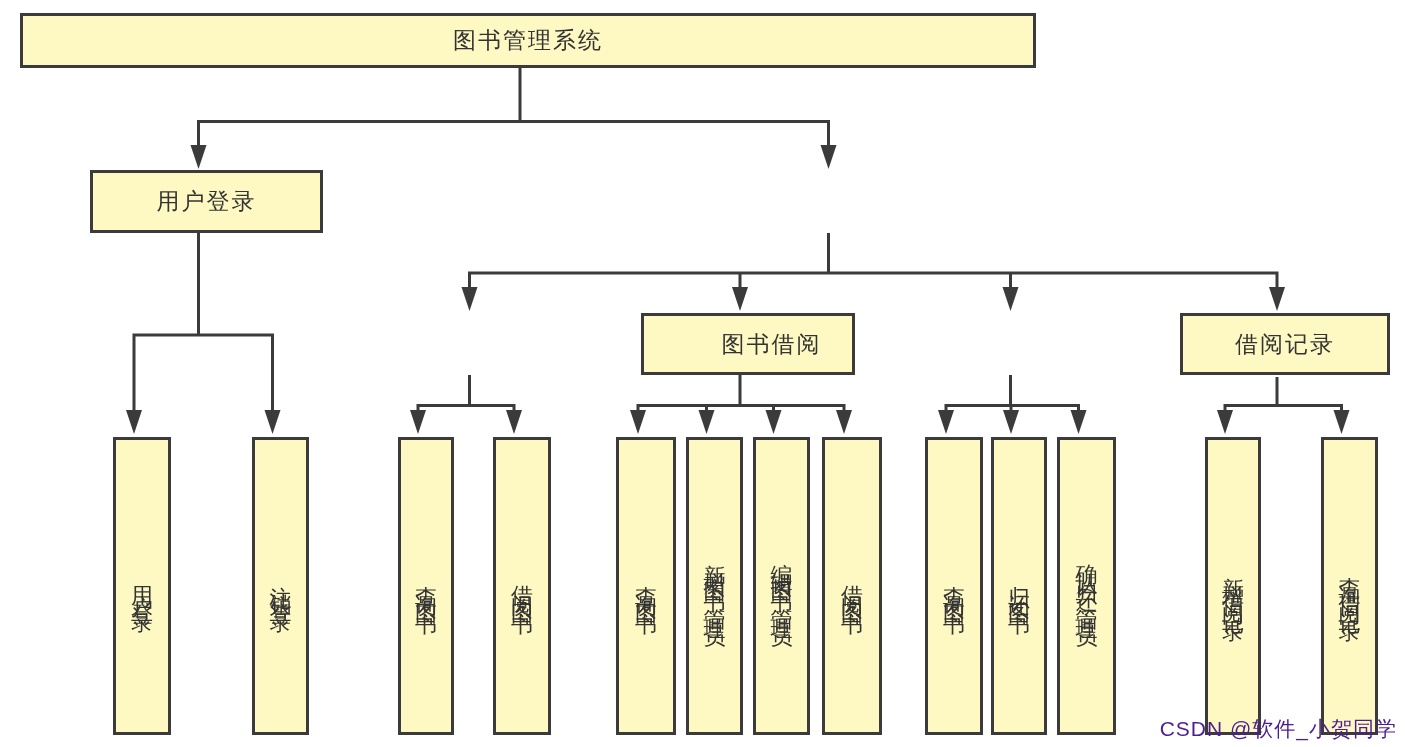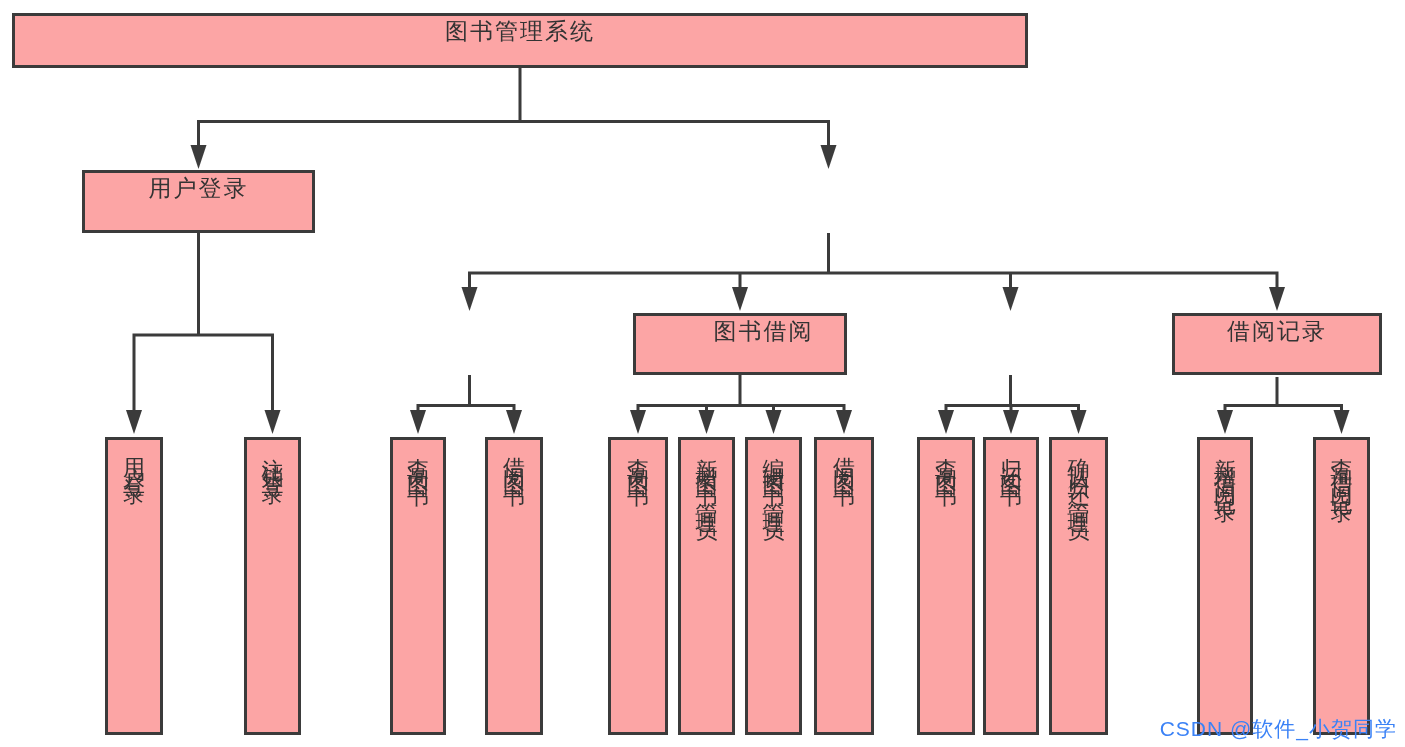--- a/index.html
+++ b/index.html
@@ -13,43 +13,45 @@
   }
   #connectors {
     position: absolute;
     left: 0; top: 0;
     width: 1405px; height: 747px;
   }
   .node {
     position: absolute;
     box-sizing: border-box;
     border: 3px solid #3b3b3b;
-    background: #fca5a5;
+    background: #fef9c3;
     display: flex;
+    align-items: center;
     justify-content: center;
     color: #333333;
+    margin-left: 8px;
   }
   .hbox .label {
     font-size: 23px;
     letter-spacing: 2px;
     white-space: nowrap;
   }
   .vbox .label {
     writing-mode: vertical-rl;
     text-orientation: mixed;
     font-size: 22px;
     line-height: 1;
     letter-spacing: 9px;
   }
   #watermark {
     position: absolute;
     right: 8px;
     bottom: 4px;
     font-size: 21px;
-    color: #3b82f6;
+    color: #4c1d95;
     letter-spacing: 1px;
     white-space: nowrap;
   }
 </style>
 </head>
 <body>
 
 <div id="stage">
 
   <svg id="connectors" viewBox="0 0 1405 747" xmlns="http://www.w3.org/2000/svg">

